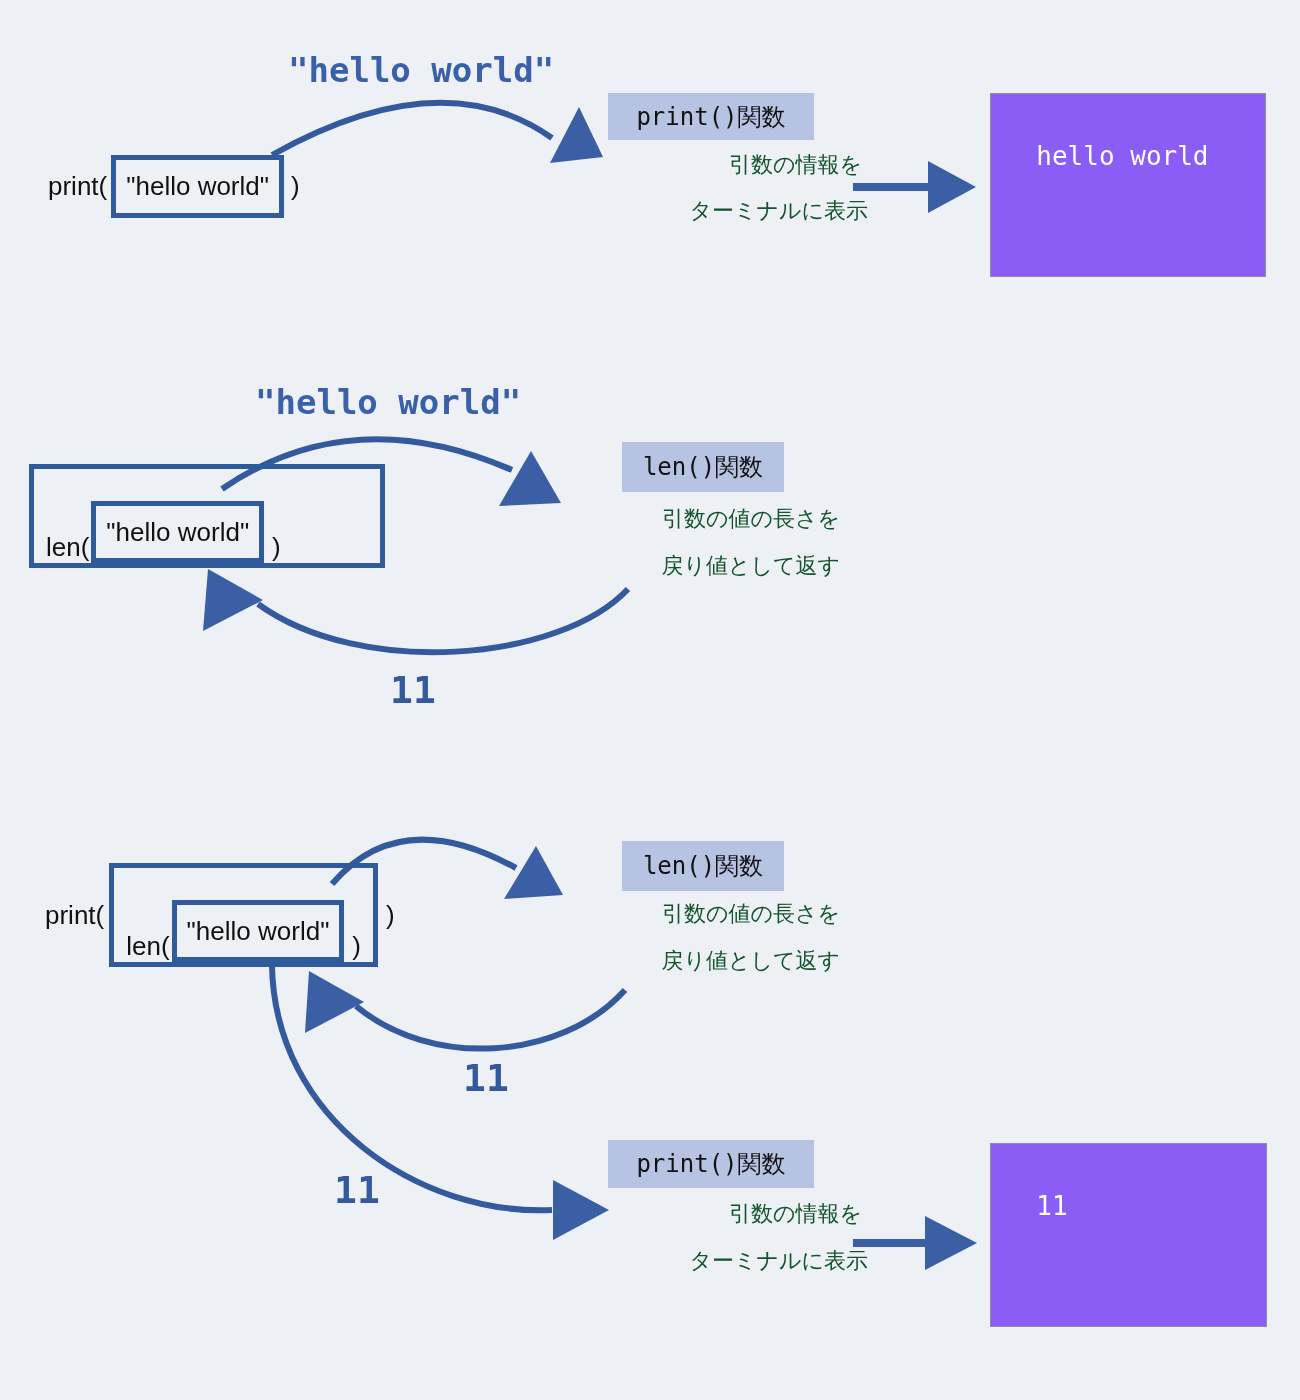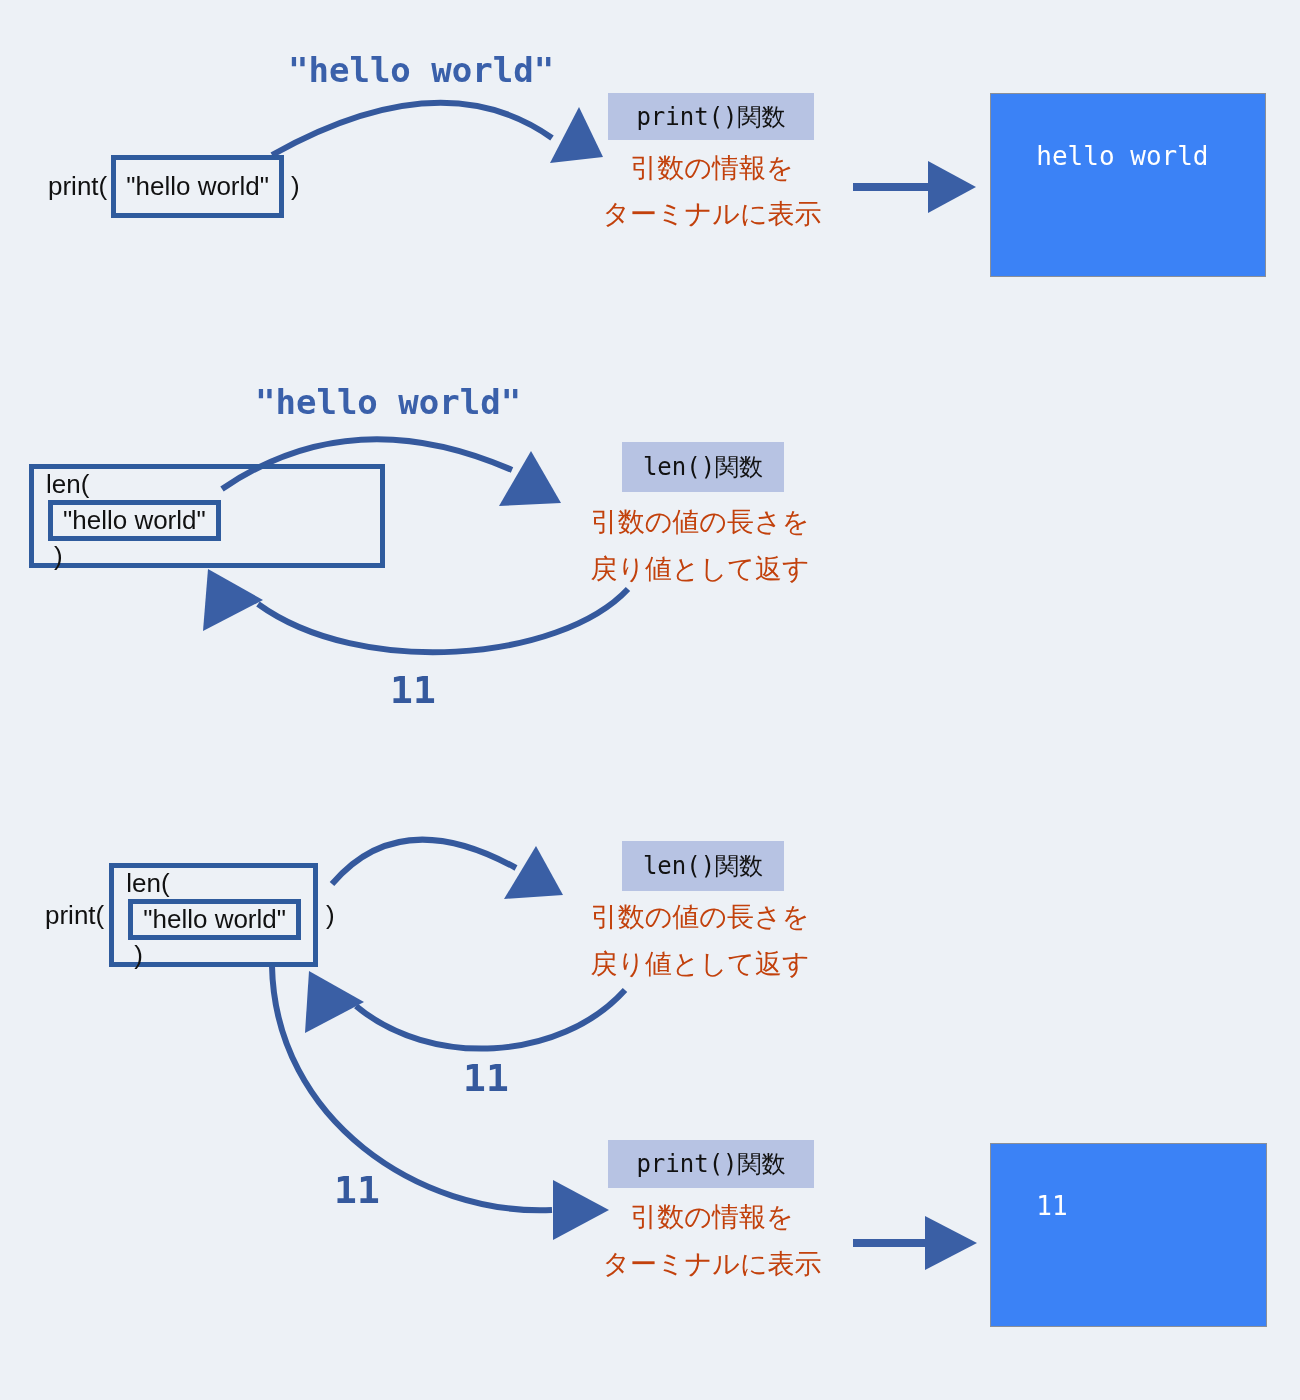--- a/index.html
+++ b/index.html
@@ -18,49 +18,48 @@
   }
   .code-row .mono{font-family:Liberation Sans, sans-serif;}
   .arg-box{
     border:5px solid #2f5b9d;
     display:flex;align-items:center;justify-content:center;
     padding:0 10px;box-sizing:border-box;
     background:transparent;
   }
   .outer-box{
     border:5px solid #2f5b9d;
-    display:flex;align-items:flex-start;
+    display:flex;align-items:flex-end;
     box-sizing:border-box;
     padding:0 12px;
-    flex-direction:column;
   }
   .func-title{
     background:#b7c3e3;
     color:#111;
     display:flex;align-items:center;justify-content:center;
     font-size:24px;
     box-sizing:border-box;
     white-space:nowrap;
   }
   .func-title .fn{font-family:"DejaVu Sans Mono", monospace;}
   .func-desc{
-    color:#c2410c;font-size:27px;text-align:center;white-space:nowrap;
+    color:#14532d;font-size:22px;text-align:right;white-space:nowrap;
   }
   .arg-label{
     font-size:34px;font-weight:bold;
     color:#3a60aa;white-space:nowrap;
     font-family:"DejaVu Sans Mono", monospace;
   }
   .ret-label{
     font-size:38px;font-weight:bold;
     color:#35599d;white-space:nowrap;
     font-family:"DejaVu Sans Mono", monospace;
   }
   .terminal{
-    background:#3b82f6;
+    background:#8b5cf6;
     border:1px solid #8a8f98;
     box-sizing:border-box;
     color:#fff;
     font-family:"DejaVu Sans Mono", monospace;
     font-size:26px;
     padding:17px 0 0 14px;
     white-space:pre;
   }
   svg.arrows{position:absolute;left:0;top:0;pointer-events:none;}
 </style>

